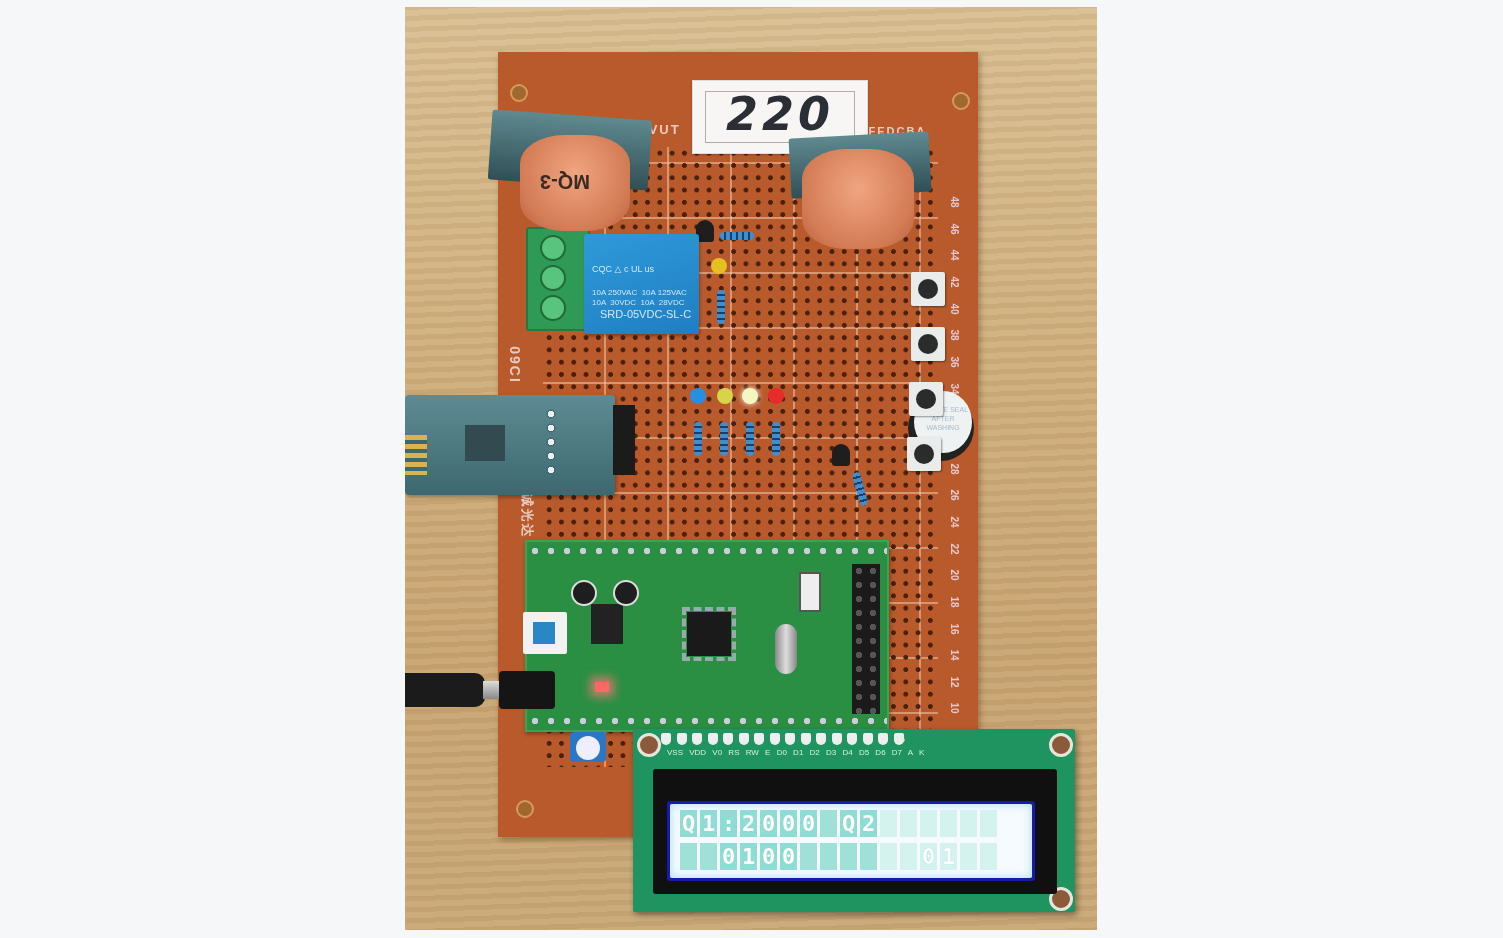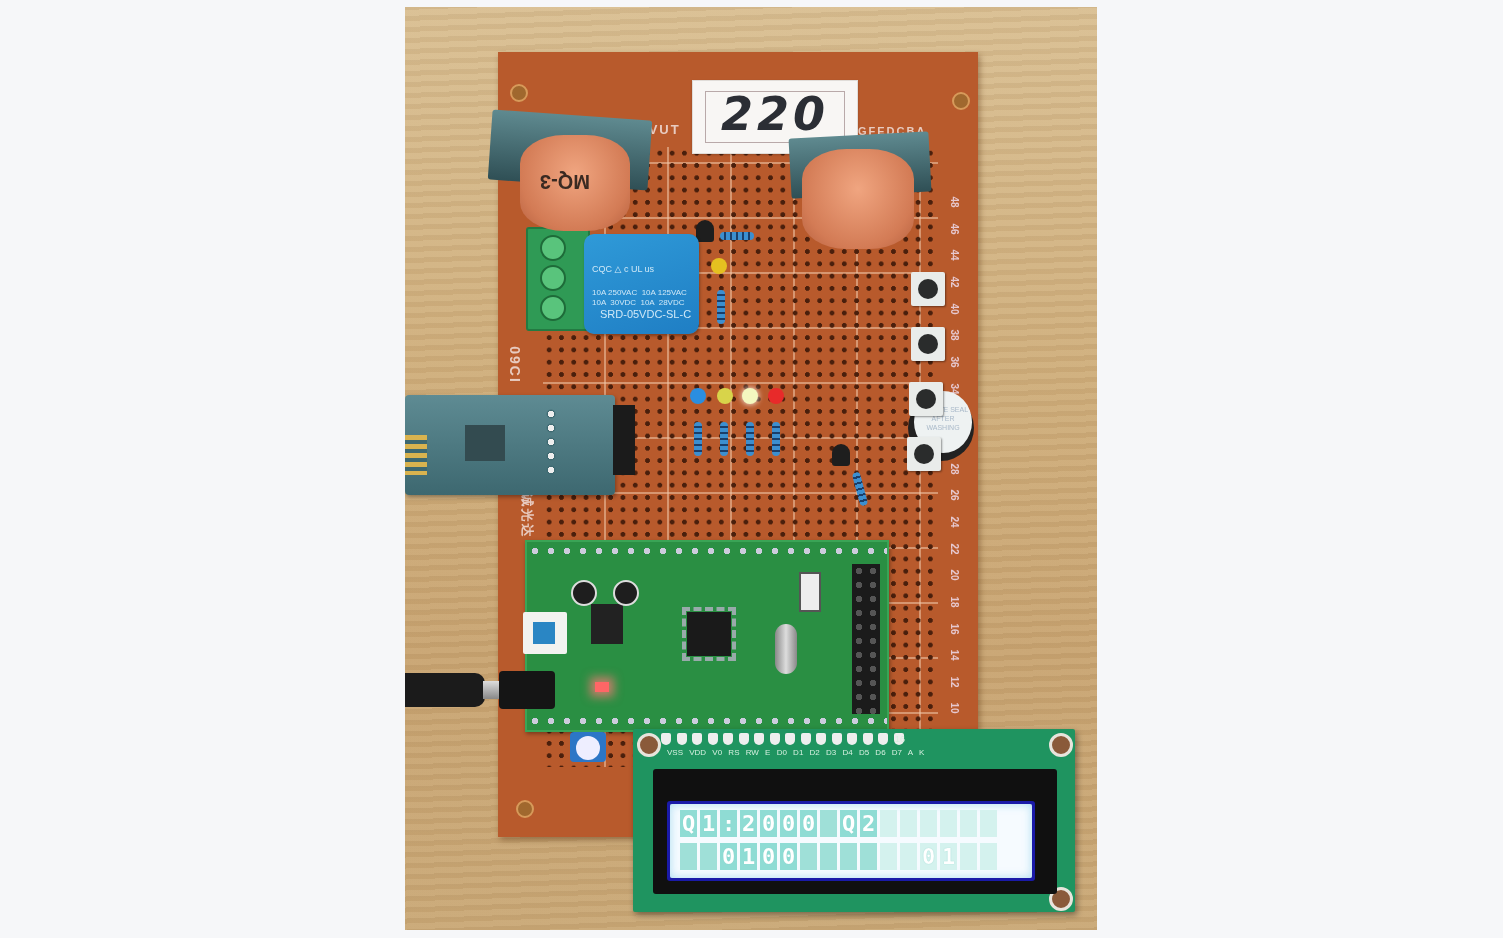--- a/index.html
+++ b/index.html
@@ -13,36 +13,36 @@
     box-shadow:2px 3px 6px rgba(80,40,10,.4);}
   .holes{position:absolute;left:45px;top:95px;width:395px;height:620px;
     background-image:radial-gradient(circle,#4a1f0c 2.2px,transparent 2.6px);
     background-size:12.3px 12.3px;}
   .traces{position:absolute;left:45px;top:95px;width:395px;height:620px;
     background-image:
       repeating-linear-gradient(90deg,transparent 0 61px,rgba(240,200,170,.55) 61px 63px),
       repeating-linear-gradient(0deg,transparent 0 53px,rgba(240,200,170,.55) 53px 55px);}
   .mount{position:absolute;width:14px;height:14px;border-radius:50%;background:#a0682e;border:2px solid #d79a5a;}
   .label-card{position:absolute;left:287px;top:73px;width:164px;height:72px;background:#f8f6f4;
-    border:1px solid #e0dcd8;box-shadow:0 1px 2px rgba(0,0,0,.2);}
+    border:1px solid #e0dcd8;box-shadow:0 1px 2px rgba(0,0,0,.2);padding-left:10px;}
   .label-card .inner{position:absolute;left:12px;top:10px;right:12px;bottom:10px;border:1px solid #b9a9a9;}
   .label-card span{position:absolute;left:0;right:0;top:6px;text-align:center;font-family:"DejaVu Sans",sans-serif;
     font-size:46px;font-weight:bold;color:#2b2e35;letter-spacing:4px;font-style:italic;}
   .silk{position:absolute;color:#e8cbc0;font-size:13px;font-weight:bold;letter-spacing:2px;}
   .rownums{position:absolute;left:446px;top:145px;width:20px;height:570px;color:#e6c8cf;font-size:10px;font-weight:bold;
     display:flex;flex-direction:column;justify-content:space-between;align-items:center;}
   .rownums div{transform:rotate(90deg);line-height:10px;}
   .sensor{position:absolute;}
   .sensor .plate{position:absolute;background:linear-gradient(180deg,#5f8a90,#2f4f55);border-radius:3px;}
   .sensor .can{position:absolute;background:radial-gradient(ellipse at 50% 40%,#f0a580,#d37b55 70%,#b6603f);border-radius:40%/30%;}
   .sensor .cantxt{position:absolute;font-size:20px;color:#3a2a22;transform:rotate(180deg);font-weight:bold;}
   .terminal{position:absolute;left:120px;top:220px;width:60px;height:100px;background:#2f9a55;border:2px solid #237a42;border-radius:3px;}
   .terminal i{position:absolute;left:12px;width:22px;height:22px;border-radius:50%;background:#59c47c;border:2px solid #1e6b39;}
   .relay{position:absolute;left:178px;top:227px;width:115px;height:100px;background:linear-gradient(160deg,#2f9ad8,#1f7ec4);
-    border-radius:10px;box-shadow:1px 2px 3px rgba(0,0,0,.3);color:#cfe8f7;}
+    border-radius:3px;box-shadow:1px 2px 3px rgba(0,0,0,.3);color:#cfe8f7;}
   .relay .l1{position:absolute;left:8px;top:54px;font-size:8px;white-space:pre;}
   .relay .l2{position:absolute;left:16px;top:74px;font-size:11px;}
   .relay .logos{position:absolute;left:8px;top:30px;font-size:9px;}
   .led{position:absolute;width:16px;height:16px;border-radius:50%;}
   .res{position:absolute;width:8px;height:34px;border-radius:4px;
     background:repeating-linear-gradient(180deg,#3c8fd0 0 4px,#1a3e6a 4px 6px);}
   .resh{position:absolute;width:34px;height:8px;border-radius:4px;
     background:repeating-linear-gradient(90deg,#3c8fd0 0 4px,#1a3e6a 4px 6px);}
   .transistor{position:absolute;width:18px;height:22px;background:#1e1e1e;border-radius:9px 9px 3px 3px;}
   .buzzer{position:absolute;left:410px;top:335px;width:66px;height:78px;}

